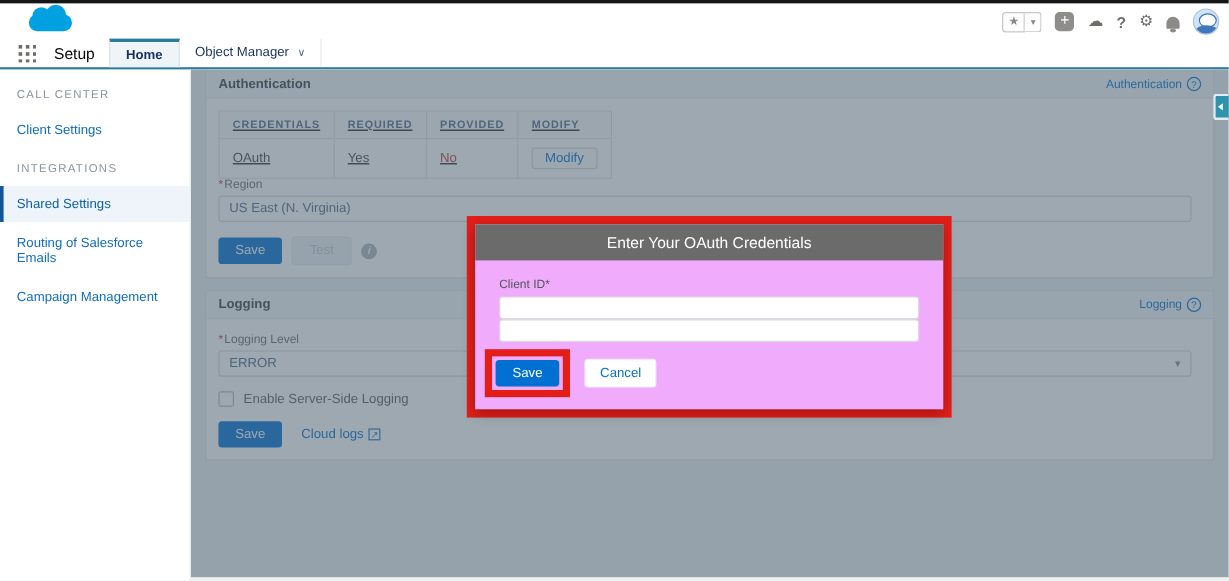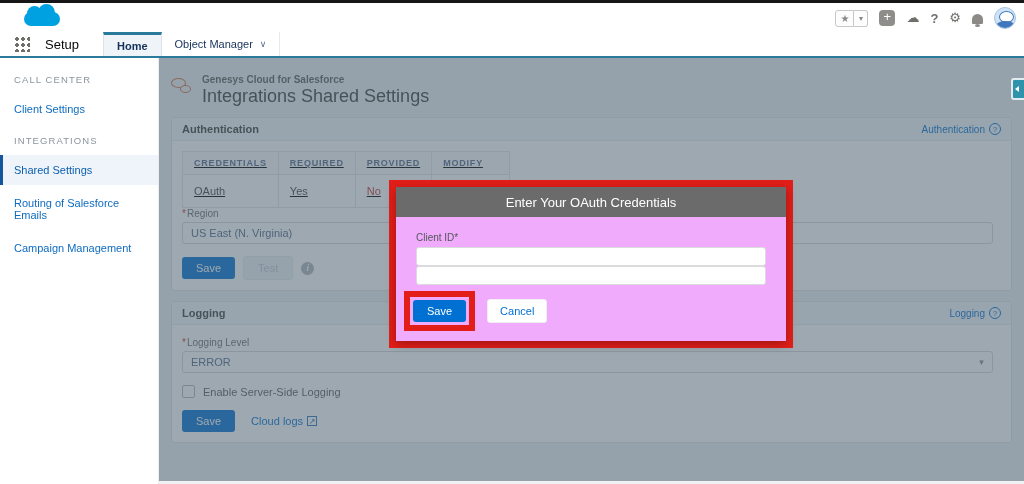--- a/index.html
+++ b/index.html
@@ -28,21 +28,21 @@
   .bell { width:11px; height:10px; background:#8c8a87; border-radius:6px 6px 1px 1px; position:relative; margin-top:2px; }
   .bell::after { content:''; position:absolute; left:3px; bottom:-3px; width:5px; height:3px; background:#8c8a87; border-radius:50%; }
   .avatar { width:22px; height:22px; border-radius:50%; background:#cfe3f6; border:1px solid #a9c3de; position:relative; overflow:hidden; }
   .avatar::before { content:''; position:absolute; left:4px; top:3px; width:13px; height:10px; background:#fff; border:1.5px solid #3f76bc; border-radius:50%; }
   .avatar::after { content:''; position:absolute; left:1px; top:13px; width:19px; height:10px; background:#3f76bc; border-radius:50% 50% 0 0; }
 
   
   #navbar { height:26px; background:#fff; border-bottom:2px solid #2a7b9b; display:flex; align-items:stretch; }
   .waffle { width:16px; height:16px; align-self:center; margin-left:14px; background-image:radial-gradient(circle,#706e6b 1.6px,transparent 1.9px); background-size:6px 6px; }
   .setup-label { align-self:center; margin-left:15px; font-size:13px; color:#080707; }
-  .tabs { display:flex; margin-left:24px; }
+  .tabs { display:flex; margin-left:12px; }
   .tab { display:flex; align-items:center; padding:0 13px; font-size:11px; color:#16325c; border-right:1px solid #e8e8e8; }
   .tab.active { border-top:3px solid #2a7b9b; background:#eef4f8; border-left:1px solid #dfe3e8; border-right:1px solid #dfe3e8; font-weight:bold; }
   .tab .chev { margin-left:7px; font-size:9px; color:#54698d; }
 
   
   #main { position:absolute; top:58px; left:0; right:0; bottom:0; display:flex; }
   #sidebar { width:159px; flex:none; background:#fff; border-right:1px solid #ececec; padding-top:8px; }
   .side-title { padding:8px 14px 6px; font-size:9.5px; letter-spacing:1.1px; color:#8a949e; }
   .side-item { padding:9px 14px; font-size:11px; color:#0f6cc0; cursor:pointer; margin:3px 0; }
   .side-item.active { background:#eef4fa; border-left:3px solid #14569c; padding-left:11px; color:#0b5fae; }
@@ -144,30 +144,20 @@
     <div class="side-title">CALL CENTER</div>
     <div class="side-item">Client Settings</div>
     <div class="side-title">INTEGRATIONS</div>
     <div class="side-item active">Shared Settings</div>
     <div class="side-item">Routing of Salesforce Emails</div>
     <div class="side-item">Campaign Management</div>
   </div>
 
   <div id="content">
 
-    <div class="page-head">
-      <div class="gen-icon">
-        <span class="c1"></span>
-          <span class="c2"></span>
-      </div>
-      <div>
-        <div class="page-sub">Genesys Cloud for Salesforce</div>
-        <div class="page-title">Integrations Shared Settings</div>
-      </div>
-    </div>
 
     <div class="card">
       <div class="card-head">
         <span class="card-title">Authentication</span>
         <span class="help-link">
           <span>Authentication</span>
           <span class="q-circle">?</span>
         </span>
       </div>
       <div class="card-body">

